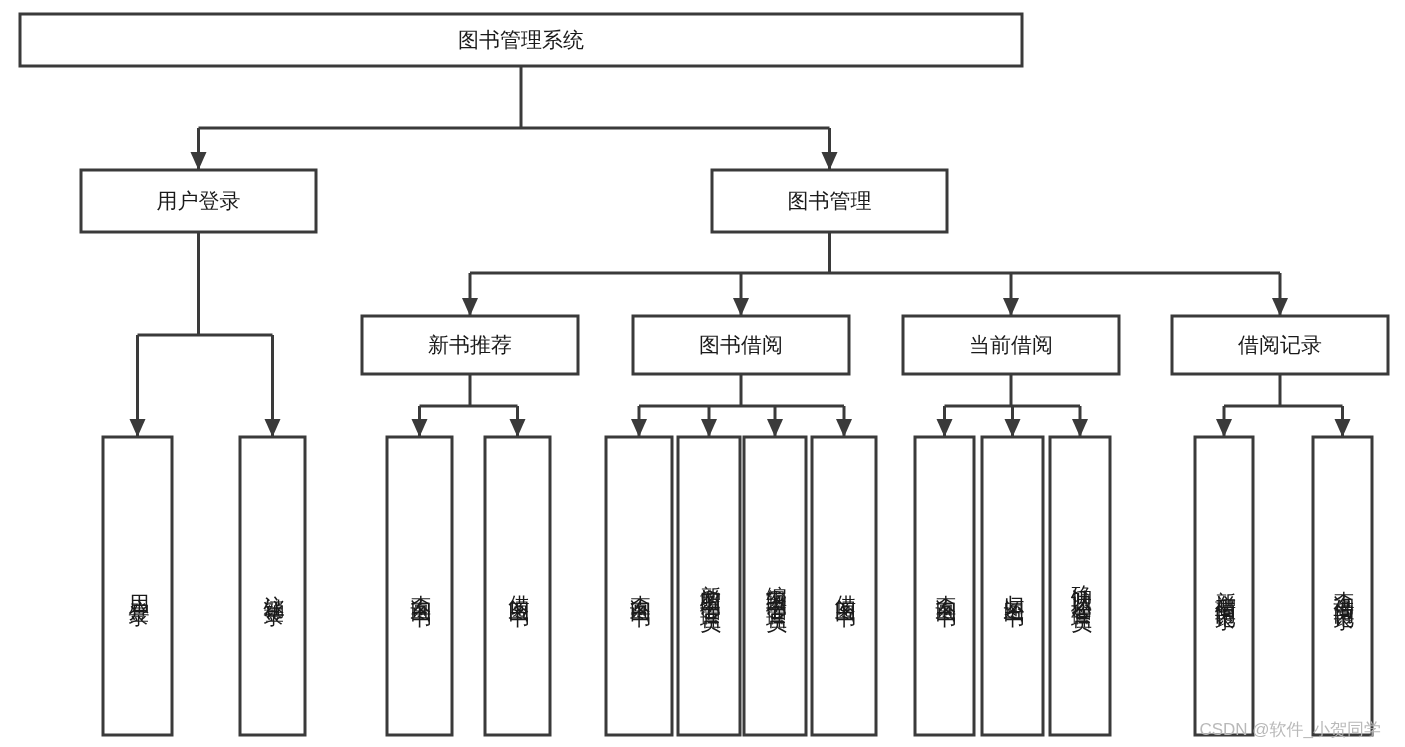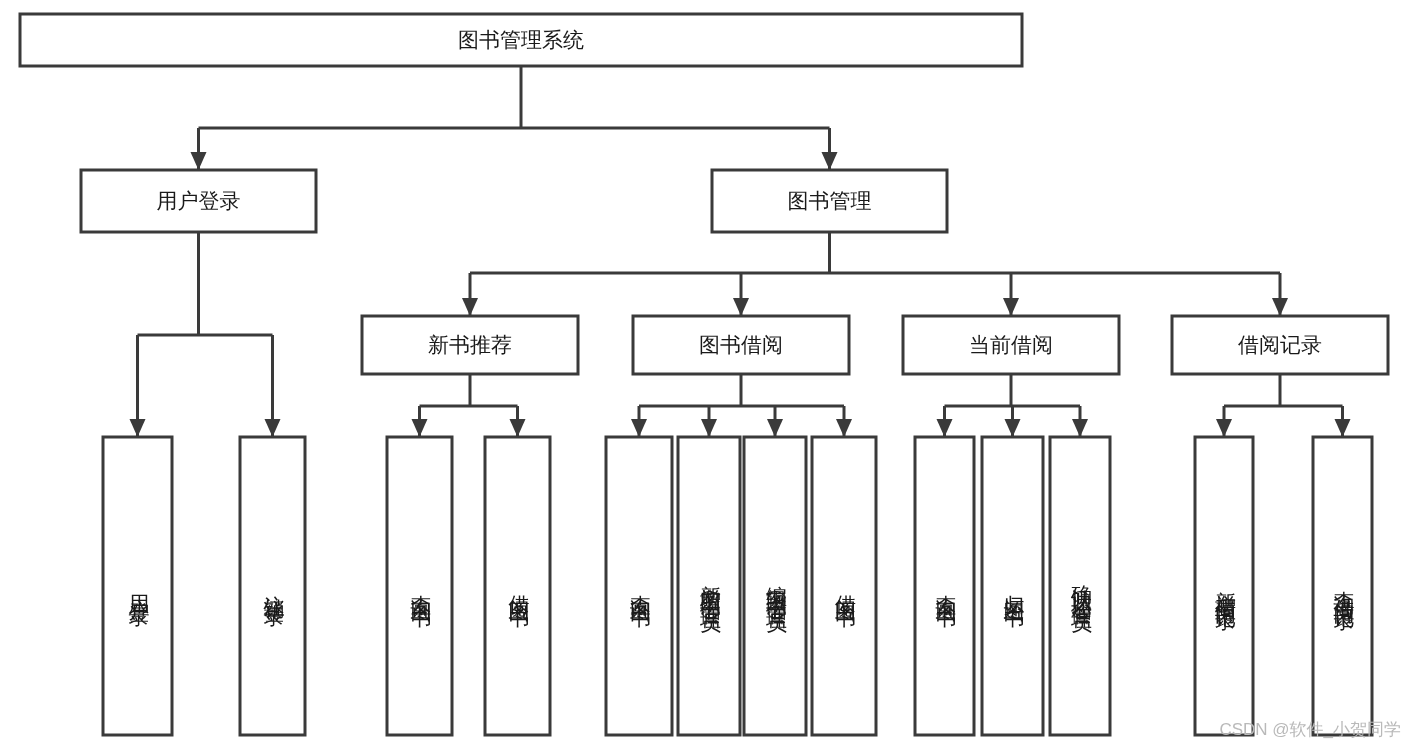--- a/index.html
+++ b/index.html
@@ -57,21 +57,21 @@
     font-size: 21px;
   }
   .node-label.vertical {
     font-size: 21px;
     writing-mode: vertical-rl;
     text-orientation: upright;
     letter-spacing: 4px;
   }
   .watermark-text {
     position: absolute;
-    right: 4px;
+    right: 24px;
     bottom: 6px;
     font-family: "Liberation Sans", "DejaVu Sans", sans-serif;
     font-size: 17px;
     color: #b9b9b9;
     white-space: nowrap;
     user-select: none;
     pointer-events: none;
   }
 </style>
 </head>

